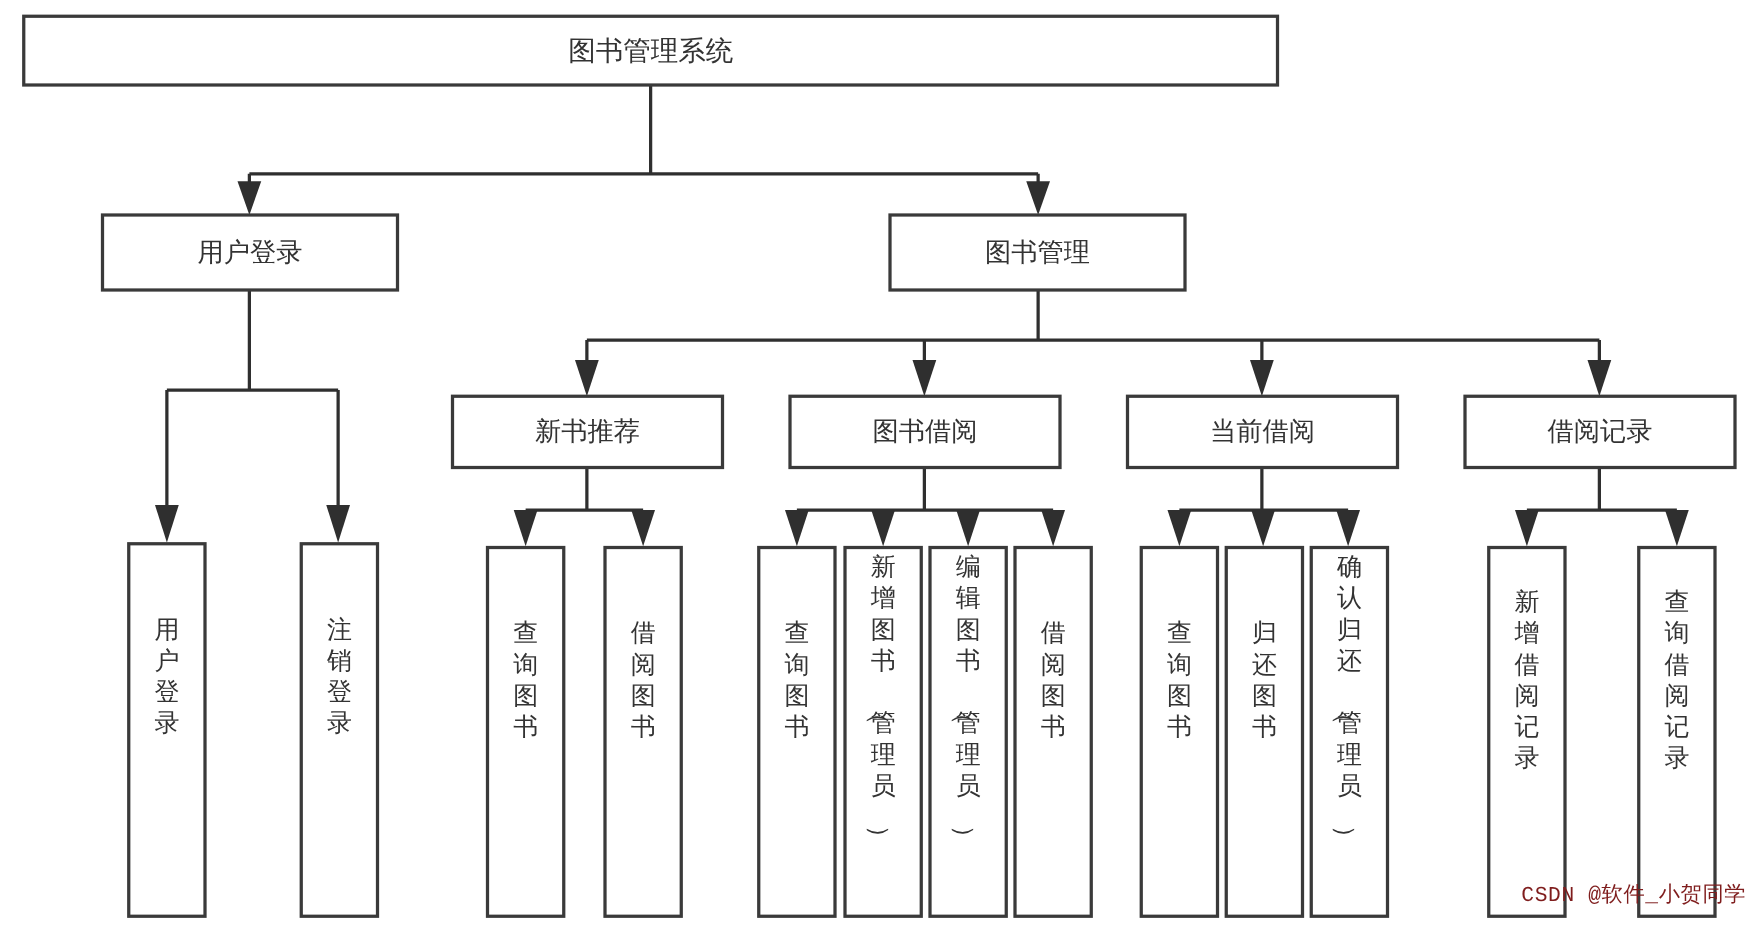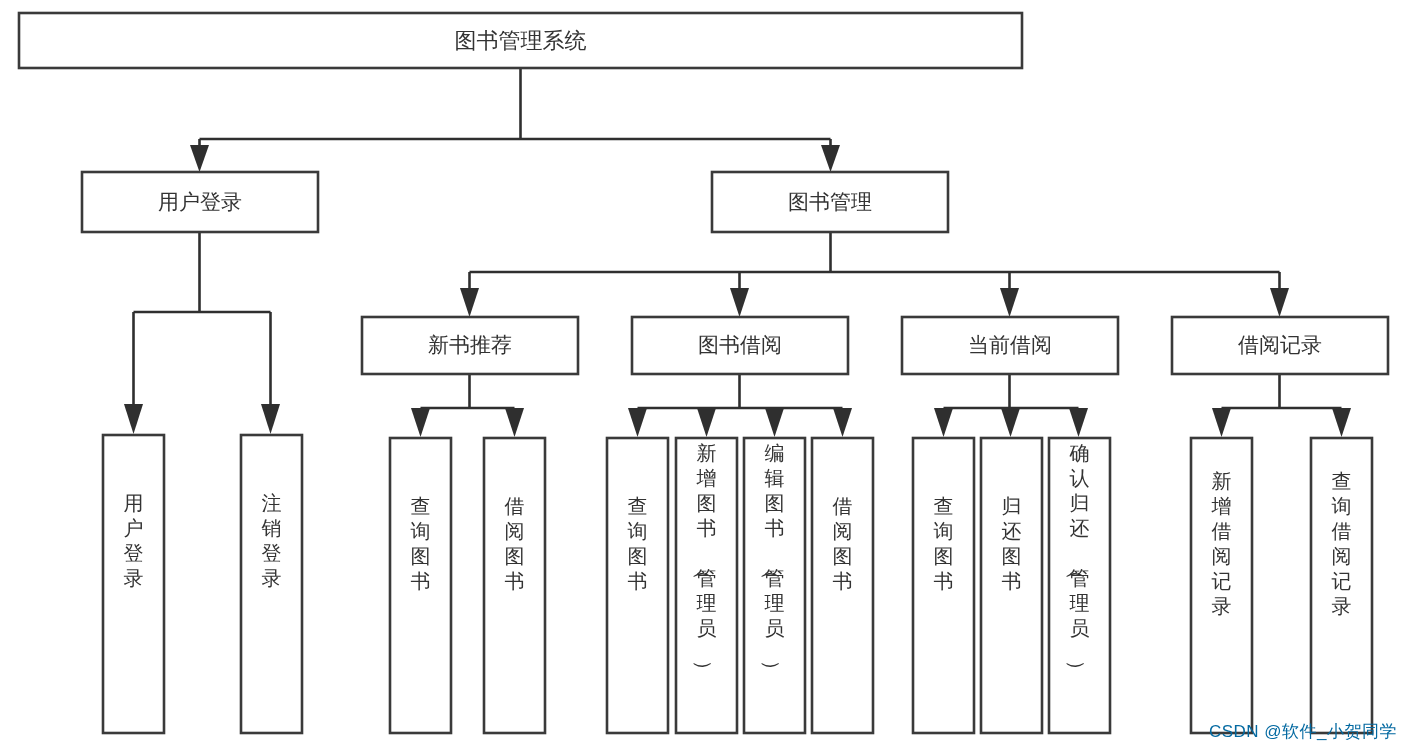--- a/index.html
+++ b/index.html
@@ -52,24 +52,24 @@
     fill: none;
     stroke-linecap: butt;
   }
   .arrow-head {
     fill: #2f2f2f;
     stroke: none;
   }
   .watermark {
     position: absolute;
     right: 8px;
-    bottom: 4px;
-    font-family: Liberation Sans, sans-serif;
+    bottom: 20px;
+    font-family: Liberation Mono, monospace;
     font-size: 17px;
-    color: #0369a1;
+    color: #7f1d1d;
     letter-spacing: 0.5px;
     user-select: none;
     white-space: nowrap;
   }
 </style>
 </head>
 <body>
 
 <div id="diagram-root">
 

